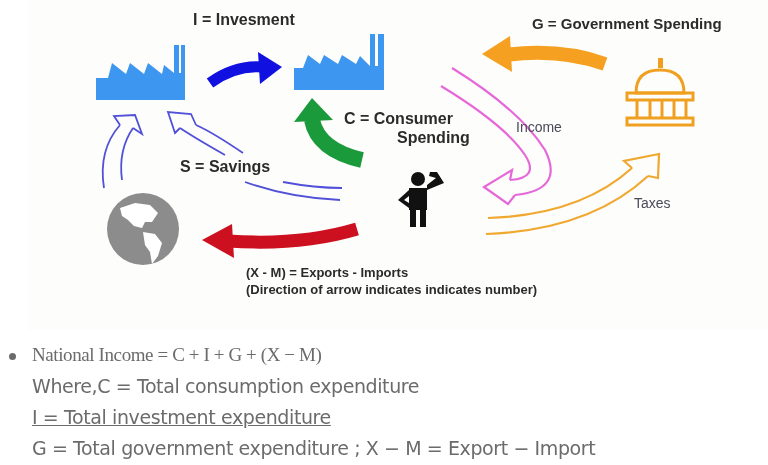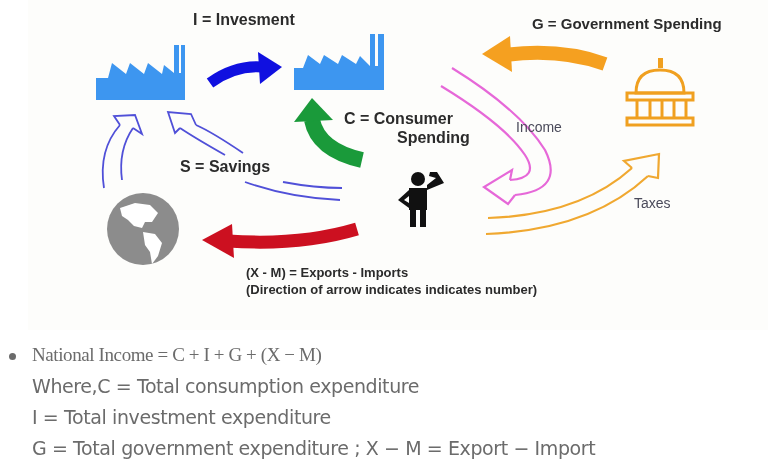--- a/index.html
+++ b/index.html
@@ -123,15 +123,15 @@
 <div class="lbl light" style="left:516px; top:119px;">Income</div>
 <div class="lbl" style="left:180px; top:159px;">S = Savings</div>
 <div class="lbl light" style="left:634px; top:195px;">Taxes</div>
 <div class="lbl" style="left:246px; top:265px; font-size:13px;">(X - M) = Exports - Imports</div>
 <div class="lbl" style="left:246px; top:282px; font-size:13px;">(Direction of arrow indicates indicates number)</div>
 
 <div class="notes">
   <span class="bullet" style="top:13px;"></span>
   <div class="note-line" style="top:0px;font-family:Liberation Serif, serif;">National Income = C + I + G + (X − M)</div>
   <div class="note-line" style="top:31px;">Where,C = Total consumption expenditure</div>
-  <div class="note-line" style="top:62px;">I = Total investment expenditure</div>
+  <div class="note-line" style="top:62px;text-decoration:underline;">I = Total investment expenditure</div>
   <div class="note-line" style="top:93px;">G = Total government expenditure ; X − M = Export − Import</div>
 </div>
 
 </body></html>

